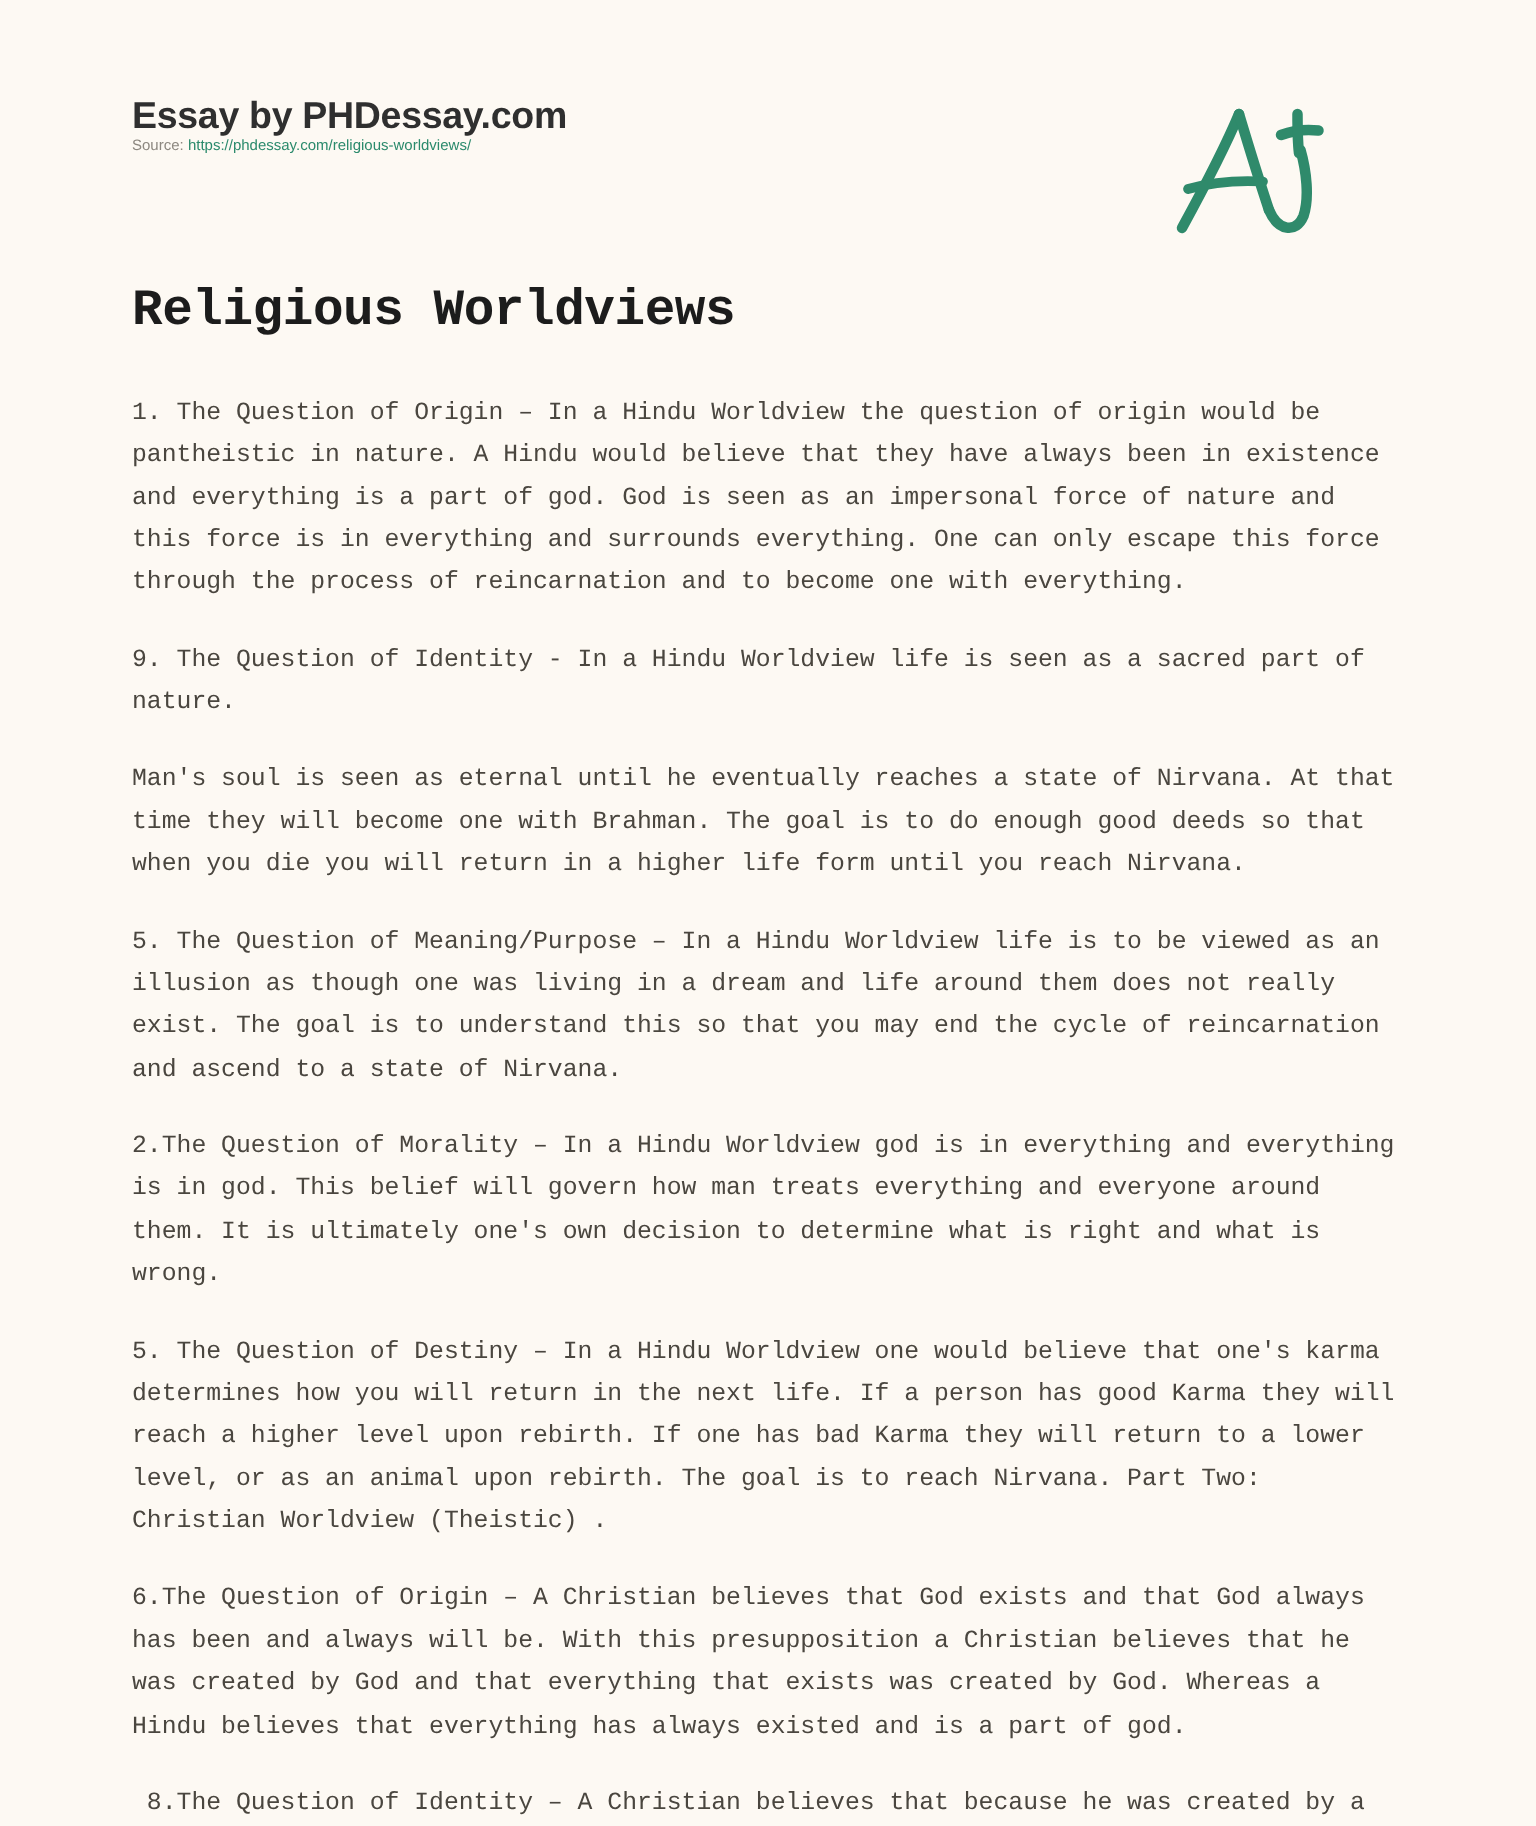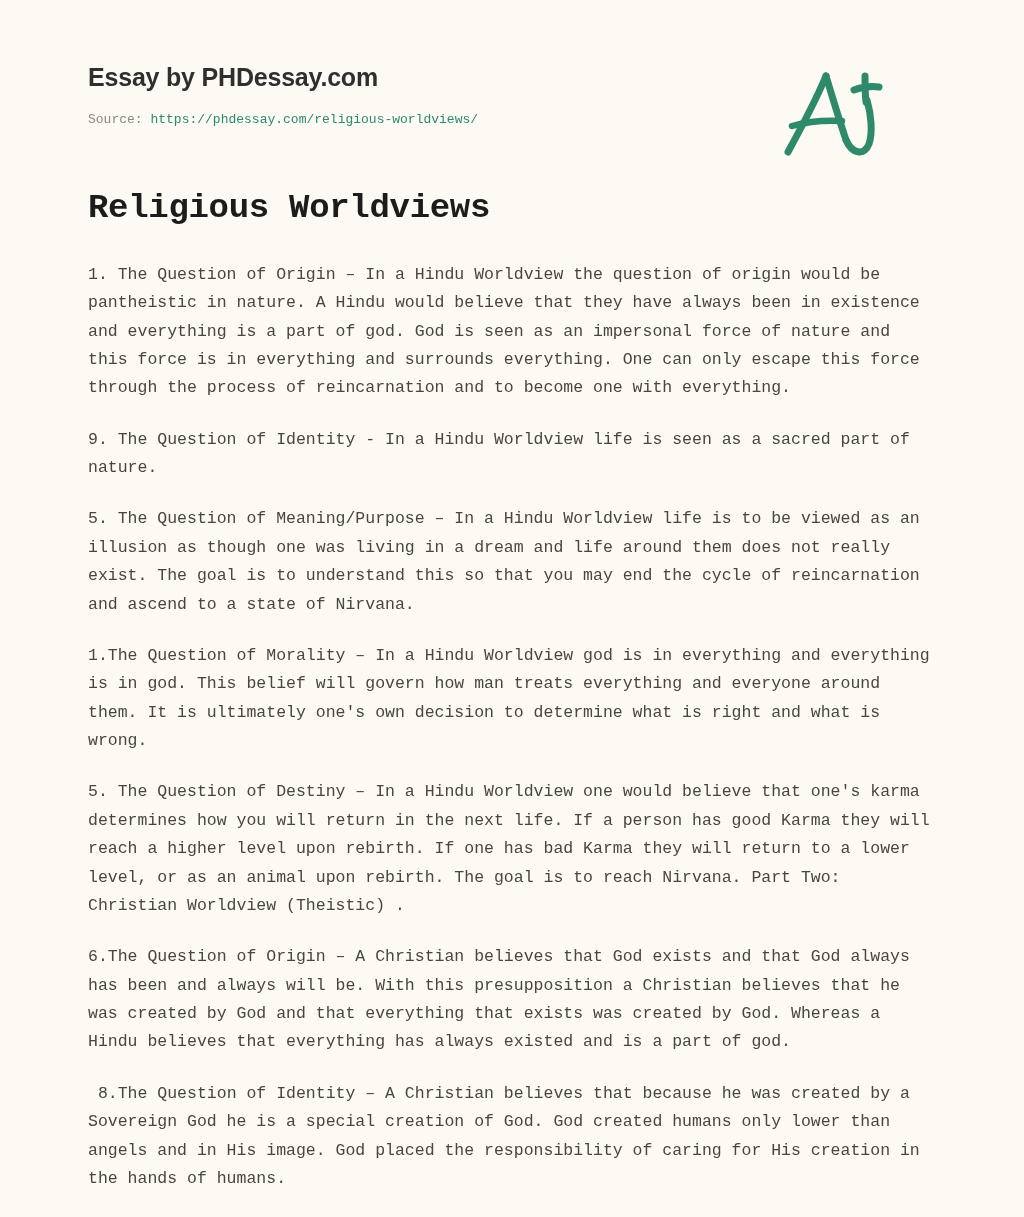--- a/index.html
+++ b/index.html
@@ -34,26 +34,24 @@
     flex-direction: column;
   }
   .brand {
     font-size: 25px;
     font-weight: bold;
     color: #2f2f2f;
     letter-spacing: -0.2px;
     line-height: 1.1;
   }
   .source-line {
-    margin-top: 20px;
-    font-size: 13px;
+    font-size: 10px;
     color: #8d8880;
     line-height: 1.2;
     white-space: nowrap;
-    font-family: Liberation Mono, monospace;
   }
   .source-label {
     color: #8d8880;
   }
   .source-url {
     color: #2b8a6c;
     text-decoration: none;
   }
   .logo {
     margin-top: -8px;
@@ -111,22 +109,23 @@
         <path d="M93 20 C 93 28, 93 38, 94 46" stroke-width="7"></path>
       </svg>
     </div>
   </div>
 
   <div class="article">
     <h1 class="doc-title">Religious Worldviews</h1>
     <div class="body-copy">
         <p>1. The Question of Origin – In a Hindu Worldview the question of origin would be pantheistic in nature. A Hindu would believe that they have always been in existence and everything is a part of god. God is seen as an impersonal force of nature and this force is in everything and surrounds everything. One can only escape this force through the process of reincarnation and to become one with everything.</p>
         <p>9. The Question of Identity - In a Hindu Worldview life is seen as a sacred part of nature.</p>
+        <p>Man's soul is seen as eternal until he eventually reaches a state of Nirvana. At that time they will become one with Brahman. The goal is to do enough good deeds so that when you die you will return in a higher life form until you reach Nirvana.</p>
         <p>5. The Question of Meaning/Purpose – In a Hindu Worldview life is to be viewed as an illusion as though one was living in a dream and life around them does not really exist. The goal is to understand this so that you may end the cycle of reincarnation and ascend to a state of Nirvana.</p>
-        <p>1.The Question of Morality – In a Hindu Worldview god is in everything and everything is in god. This belief will govern how man treats everything and everyone around them. It is ultimately one's own decision to determine what is right and what is wrong.</p>
+        <p>2.The Question of Morality – In a Hindu Worldview god is in everything and everything is in god. This belief will govern how man treats everything and everyone around them. It is ultimately one's own decision to determine what is right and what is wrong.</p>
         <p>5. The Question of Destiny – In a Hindu Worldview one would believe that one's karma determines how you will return in the next life. If a person has good Karma they will reach a higher level upon rebirth. If one has bad Karma they will return to a lower level, or as an animal upon rebirth. The goal is to reach Nirvana. Part Two: Christian Worldview (Theistic) .</p>
         <p>6.The Question of Origin – A Christian believes that God exists and that God always has been and always will be. With this presupposition a Christian believes that he was created by God and that everything that exists was created by God. Whereas a Hindu believes that everything has always existed and is a part of god.</p>
         <p> 8.The Question of Identity – A Christian believes that because he was created by a Sovereign God he is a special creation of God. God created humans only lower than angels and in His image. God placed the responsibility of caring for His creation in the hands of humans.</p>
         <p>Hindus believe they are a part of everything in nature and the force is to become one with Brahman.</p>
       </div>
   </div>
 
 </div>
 
 </body></html>

